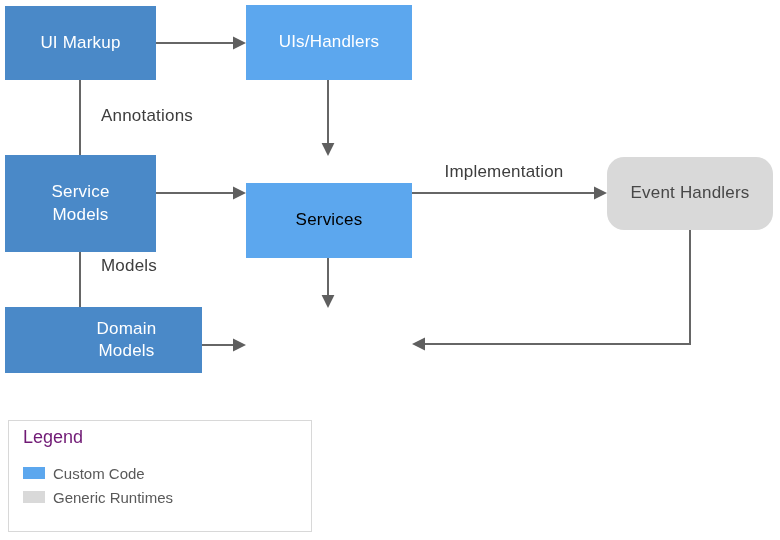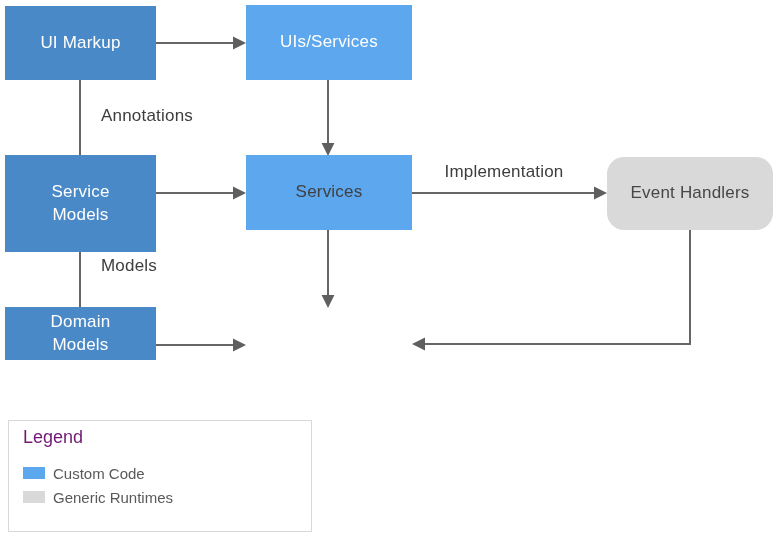--- a/index.html
+++ b/index.html
@@ -7,21 +7,21 @@
   .canvas{position:relative;width:780px;height:540px;background:#ffffff;overflow:hidden;}
   .edges{position:absolute;left:0;top:0;width:780px;height:540px;pointer-events:none;}
   .node{position:absolute;display:flex;align-items:center;justify-content:center;
         text-align:center;font-size:17px;line-height:1.3;white-space:pre-line;
         letter-spacing:.2px;}
   .node-ui-markup      {left:5px;  top:6px;   width:151px;height:74px;}
   .node-uis-consumers  {left:246px;top:5px;   width:166px;height:75px;}
   .node-service-models {left:5px;  top:155px; width:151px;height:97px;}
   .node-services       {left:246px;top:155px; width:166px;height:75px;}
   .node-event-handlers {left:607px;top:157px; width:166px;height:73px;}
-  .node-domain-models  {left:5px;  top:307px; width:151px;height:53px;}
+  .node-domain-models  {left:5px;  top:307px; width:151px;height:66px;padding-left:46px;}
   .node-data-sources   {left:246px;top:307px; width:166px;height:75px;}
   .edge-label{position:absolute;font-size:17px;color:#3d3d3d;letter-spacing:.2px;text-align:center;}
   .lbl-annotations{left:101px;top:106px;}
   .lbl-views{left:101px;top:256px;}
   .lbl-implementation{left:430px;top:162px;width:148px;text-align:center;}
   .legend{position:absolute;left:8px;top:420px;width:304px;height:112px;
           border:1px solid #d8d8d8;background:#ffffff;box-sizing:border-box;}
   .legend-title{position:absolute;left:14px;top:6px;font-size:18px;color:#701a75;}
   .legend-rows{position:absolute;left:14px;top:40px;right:10px;}
   .legend-row{display:flex;align-items:center;height:24px;}
@@ -56,26 +56,26 @@
 
     <line x1="156" y1="345" x2="235" y2="345" stroke="#666666" stroke-width="2"></line>
     <polygon points="246,345 233,338.6 233,351.4" fill="#5f5f5f"></polygon>
 
     <polyline points="690,230 690,344 424,344" fill="none" stroke="#666666" stroke-width="2"></polyline>
     <polygon points="412,344 425,337.6 425,350.4" fill="#5f5f5f"></polygon>
   </svg>
 
   <div class="node node-ui-markup" style="background: rgb(74, 137, 200); color: rgb(255, 255, 255);">UI Markup</div>
 
-  <div class="node node-uis-consumers" style="background: rgb(92, 167, 238); color: rgb(255, 255, 255);">UIs/Services</div>
+  <div class="node node-uis-consumers" style="background: rgb(92, 167, 238); color: rgb(255, 255, 255);">UIs/Handlers</div>
 
   <div class="node node-service-models" style="background: rgb(74, 137, 200); color: rgb(255, 255, 255);">Service
 Models</div>
 
-  <div class="node node-services" style="background: rgb(92, 167, 238); color: #404040;">Services</div>
+  <div class="node node-services" style="background: rgb(92, 167, 238); color: #000000; margin-top: 28px;">Services</div>
 
   <div class="node node-event-handlers" style="background: rgb(217, 217, 217); color: rgb(71, 71, 71); border-radius: 17px;">Event Handlers</div>
 
   <div class="node node-domain-models" style="background: rgb(74, 137, 200); color: rgb(255, 255, 255);">Domain
 Models</div>
 
 
   <div class="edge-label lbl-annotations">Annotations</div>
   <div class="edge-label lbl-views">Models</div>
   <div class="edge-label lbl-implementation">Implementation</div>

